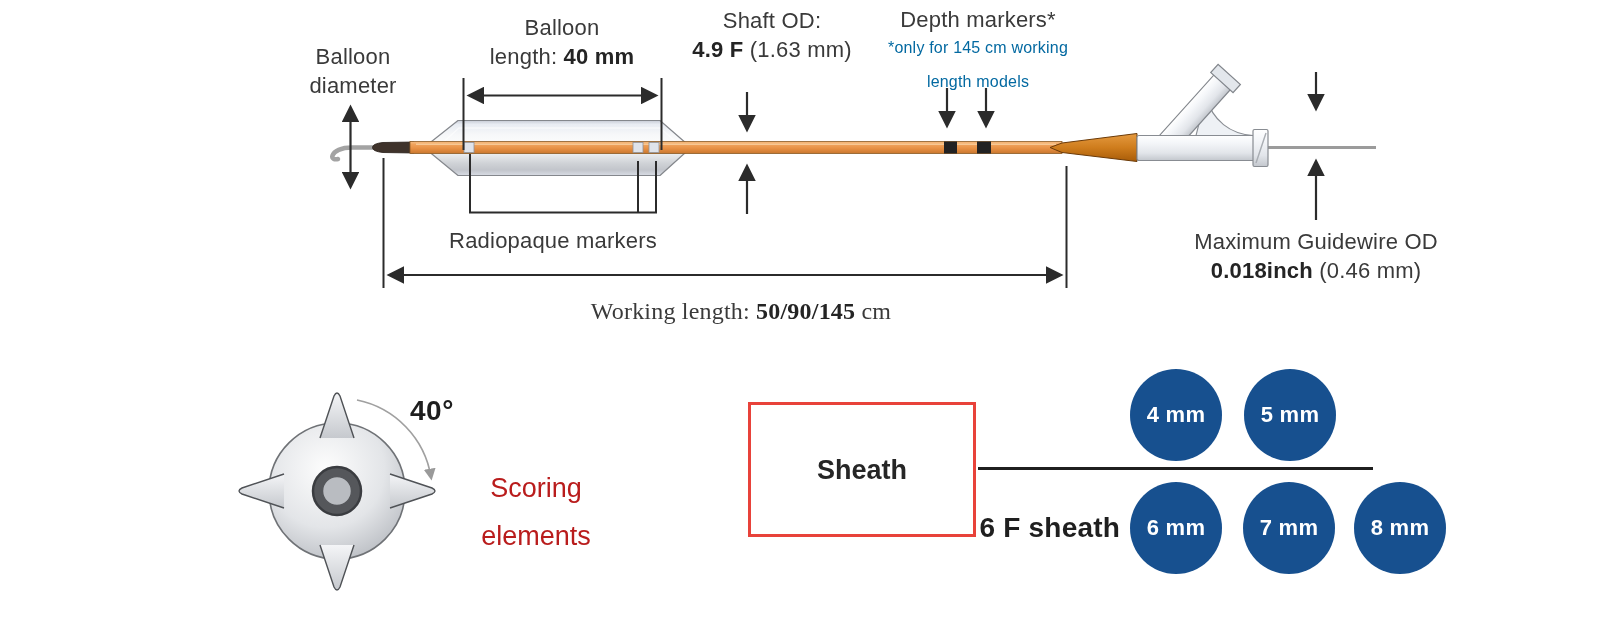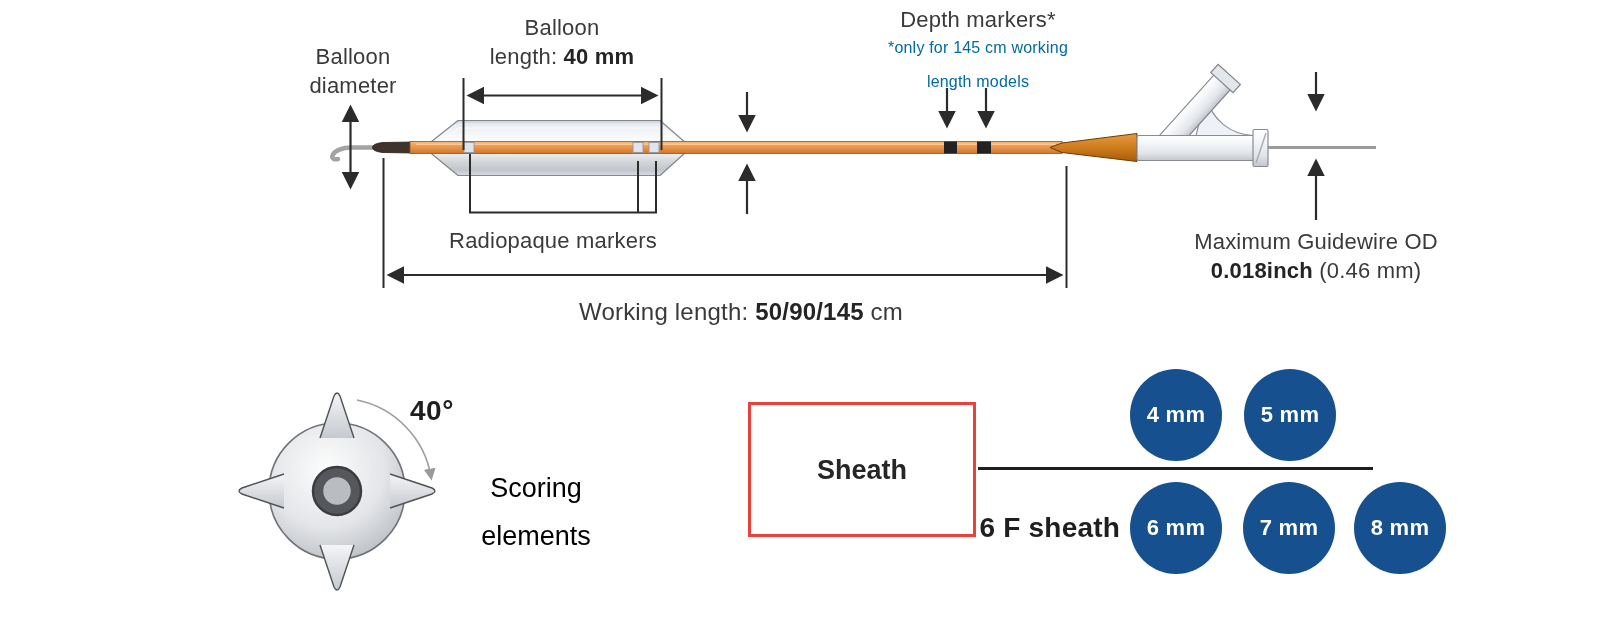--- a/index.html
+++ b/index.html
@@ -12,21 +12,21 @@
     position:absolute;transform:translateX(-50%);text-align:center;
     font-size:22px;line-height:29px;color:#3a3a3a;white-space:nowrap;letter-spacing:.2px;
   }
   .lbl b{color:#242424;}
   .note{font-size:16px;line-height:22px;color:#0369a1;letter-spacing:.2px;margin-top:5px;}
   .angle{
     position:absolute;left:410px;top:395px;font-size:28px;font-weight:bold;color:#1e1e1e;letter-spacing:.5px;
   }
   .scoring-lbl{
     position:absolute;left:536px;top:464px;transform:translateX(-50%);
-    font-size:27px;line-height:48px;text-align:center;color:#000000;white-space:nowrap;
+    font-size:27px;line-height:48px;text-align:center;color:#b91c1c;white-space:nowrap;
   }
   .sheath-box{
     position:absolute;left:716px;top:402px;width:222px;height:129px;
     border:3px solid #e8423a;background:#ffffff;
     display:flex;flex-direction:column;align-items:center;justify-content:center;
     font-size:27px;font-weight:bold;line-height:36px;color:#262626;text-align:center;margin-left:32px;
   }
   .row-lbl{
     position:absolute;left:920px;width:200px;text-align:right;
     font-size:28px;font-weight:bold;color:#1f1f1f;white-space:nowrap;letter-spacing:.2px;
@@ -174,30 +174,34 @@
   <div class="lbl" style="left:353px;top:42px;">
     <span style="display:block">Balloon</span>
     <span style="display:block">diameter</span>
   </div>
 
   <div class="lbl" style="left:562px;top:13px;">
     <span style="display:block">Balloon</span>
     <span style="display:block"><span>length: </span><b>40 mm</b></span>
   </div>
 
+  <div class="lbl" style="left:772px;top:6px;">
+    <span style="display:block">Shaft OD:</span>
+    <span style="display:block"><b>4.9 F</b><span> (1.63 mm)</span></span>
+  </div>
 
   <div class="lbl" style="left:978px;top:8px;line-height:24px;">
     <span style="display:block">Depth markers*</span>
     <span class="note" style="display:block">*only for 145 cm working</span>
     <span class="note" style="display:block;margin-top:12px;">length models</span>
   </div>
 
   <div class="lbl" style="left:553px;top:226px;">Radiopaque markers</div>
 
-  <div class="lbl" style="left:741px;top:297px;font-size:24px;">
+  <div class="lbl" style="left:741px;top:297px;font-size:24px;font-family:Liberation Serif, serif;">
     <span>Working length: </span><b>50/90/145</b><span> cm</span>
   </div>
 
   <div class="lbl" style="left:1316px;top:227px;">
     <span style="display:block">Maximum Guidewire OD</span>
     <span style="display:block"><b>0.018inch</b><span> (0.46 mm)</span></span>
   </div>
 
   <div class="angle">40°</div>
 

